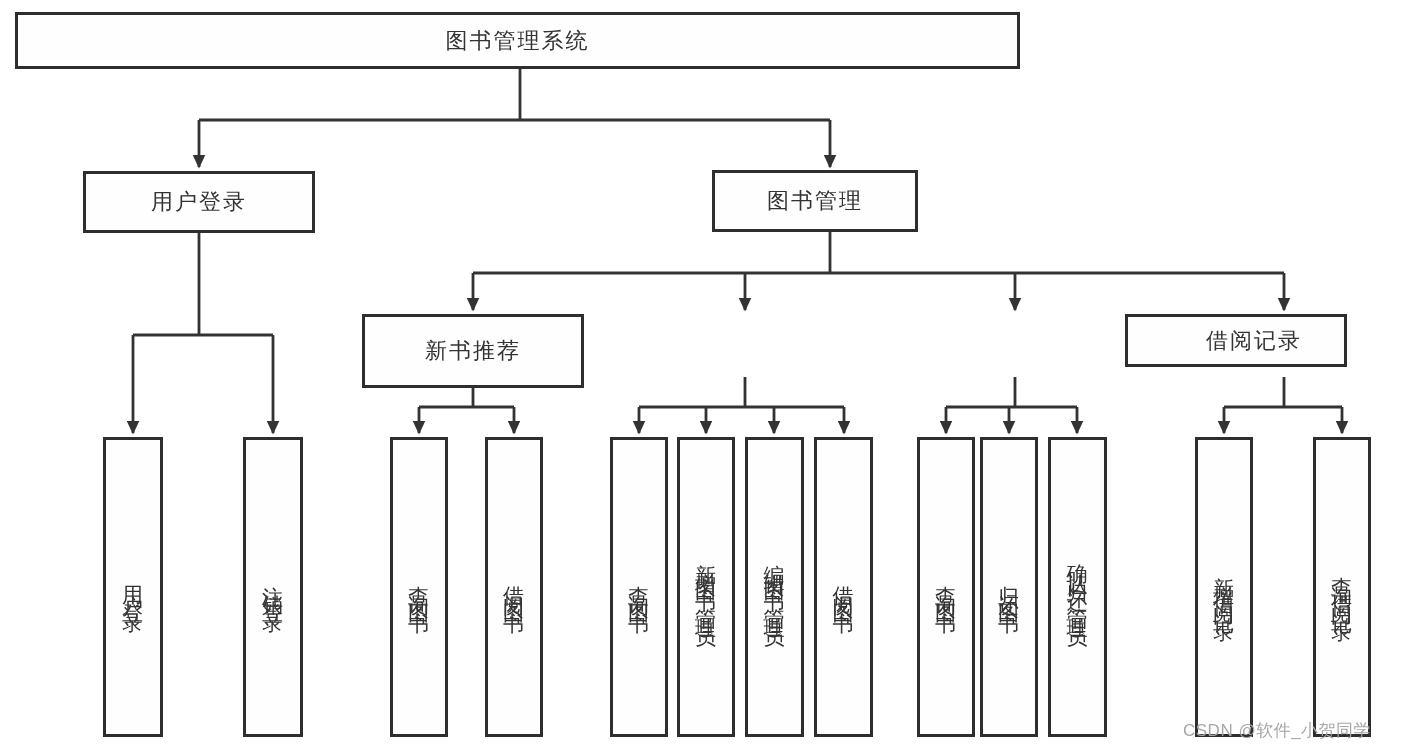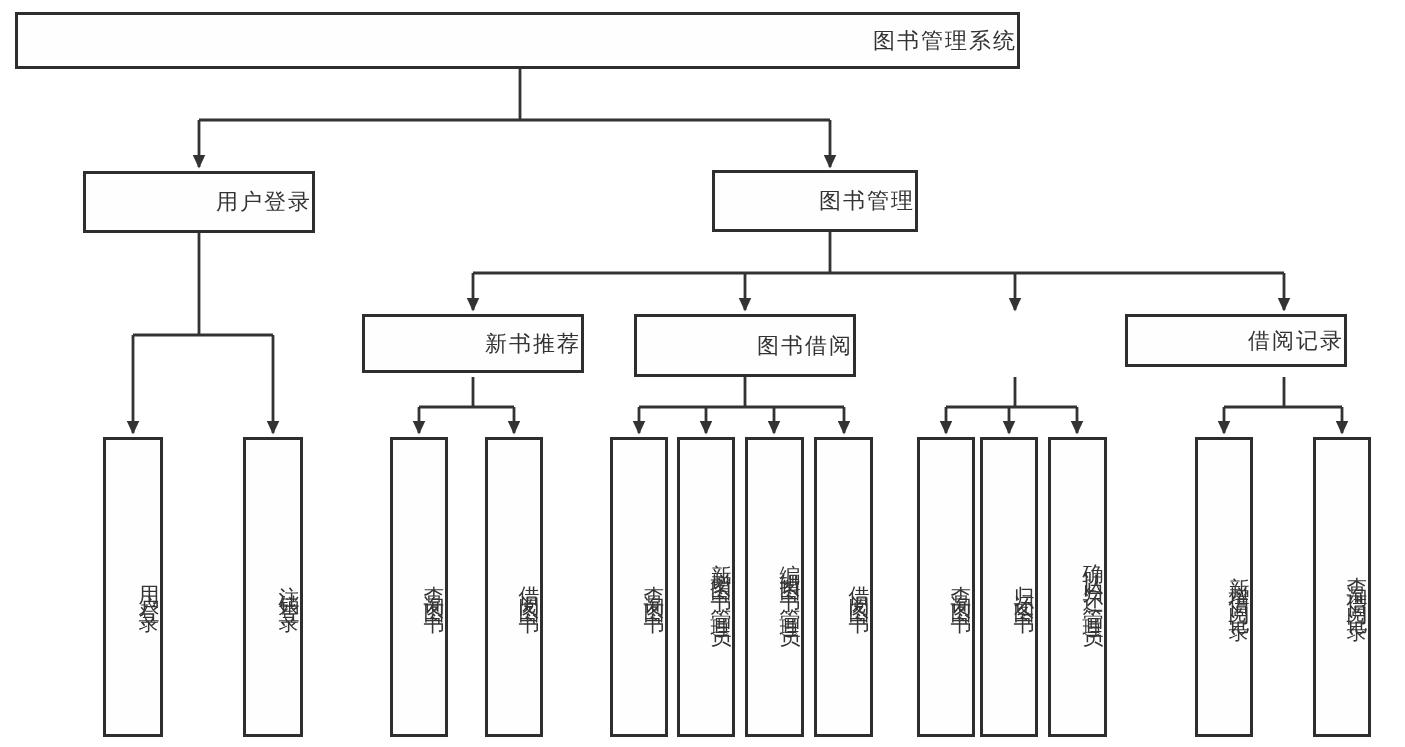--- a/index.html
+++ b/index.html
@@ -17,21 +17,21 @@
     width: 1405px; height: 747px;
     pointer-events: none;
   }
   .node {
     position: absolute;
     box-sizing: border-box;
     background: #fefefe;
     border: 3px solid #2e2e2e;
     display: flex;
     align-items: center;
-    justify-content: flex-end;
+    justify-content: center;
     color: #333333;
     z-index: 1;
   }
   .node.h span {
     font-size: 22px;
     letter-spacing: 2px;
     white-space: nowrap;
   }
   .node.leaf span {
     writing-mode: vertical-rl;
@@ -110,25 +110,22 @@
     <span>图书管理系统</span>
   </div>
 
   <div class="node h" style="left:83px; top:171px; width:232px; height:62px;">
     <span>用户登录</span>
   </div>
   <div class="node h" style="left:712px; top:170px; width:206px; height:62px;">
     <span>图书管理</span>
   </div>
 
-  <div class="node h" style="left:362px; top:314px; width:222px; height:59px;">
+  <div class="node h" style="left:362px; top:314px; width:222px; height:74px;">
     <span>新书推荐</span>
-  </div>
-  <div class="node h" style="left:634px; top:314px; width:222px; height:63px;">
-    <span>图书借阅</span>
   </div>
   <div class="node h" style="left:1125px; top:314px; width:222px; height:53px;padding-left:36px;">
     <span>借阅记录</span>
   </div>
 
   <div class="node leaf" style="left:103px; top:437px; width:60px; height:300px;">
     <span>用户登录</span>
   </div>
   <div class="node leaf" style="left:243px; top:437px; width:60px; height:300px;">
     <span>注销登录</span>
@@ -164,14 +161,15 @@
     <span>确认归还（管理员）</span>
   </div>
 
   <div class="node leaf" style="left:1195px; top:437px; width:58px; height:300px;">
     <span>新增借阅记录</span>
   </div>
   <div class="node leaf" style="left:1313px; top:437px; width:58px; height:300px;">
     <span>查询借阅记录</span>
   </div>
 
+  <div class="watermark">CSDN @软件_小贺同学</div>
 
 </div>
 
 </body></html>

